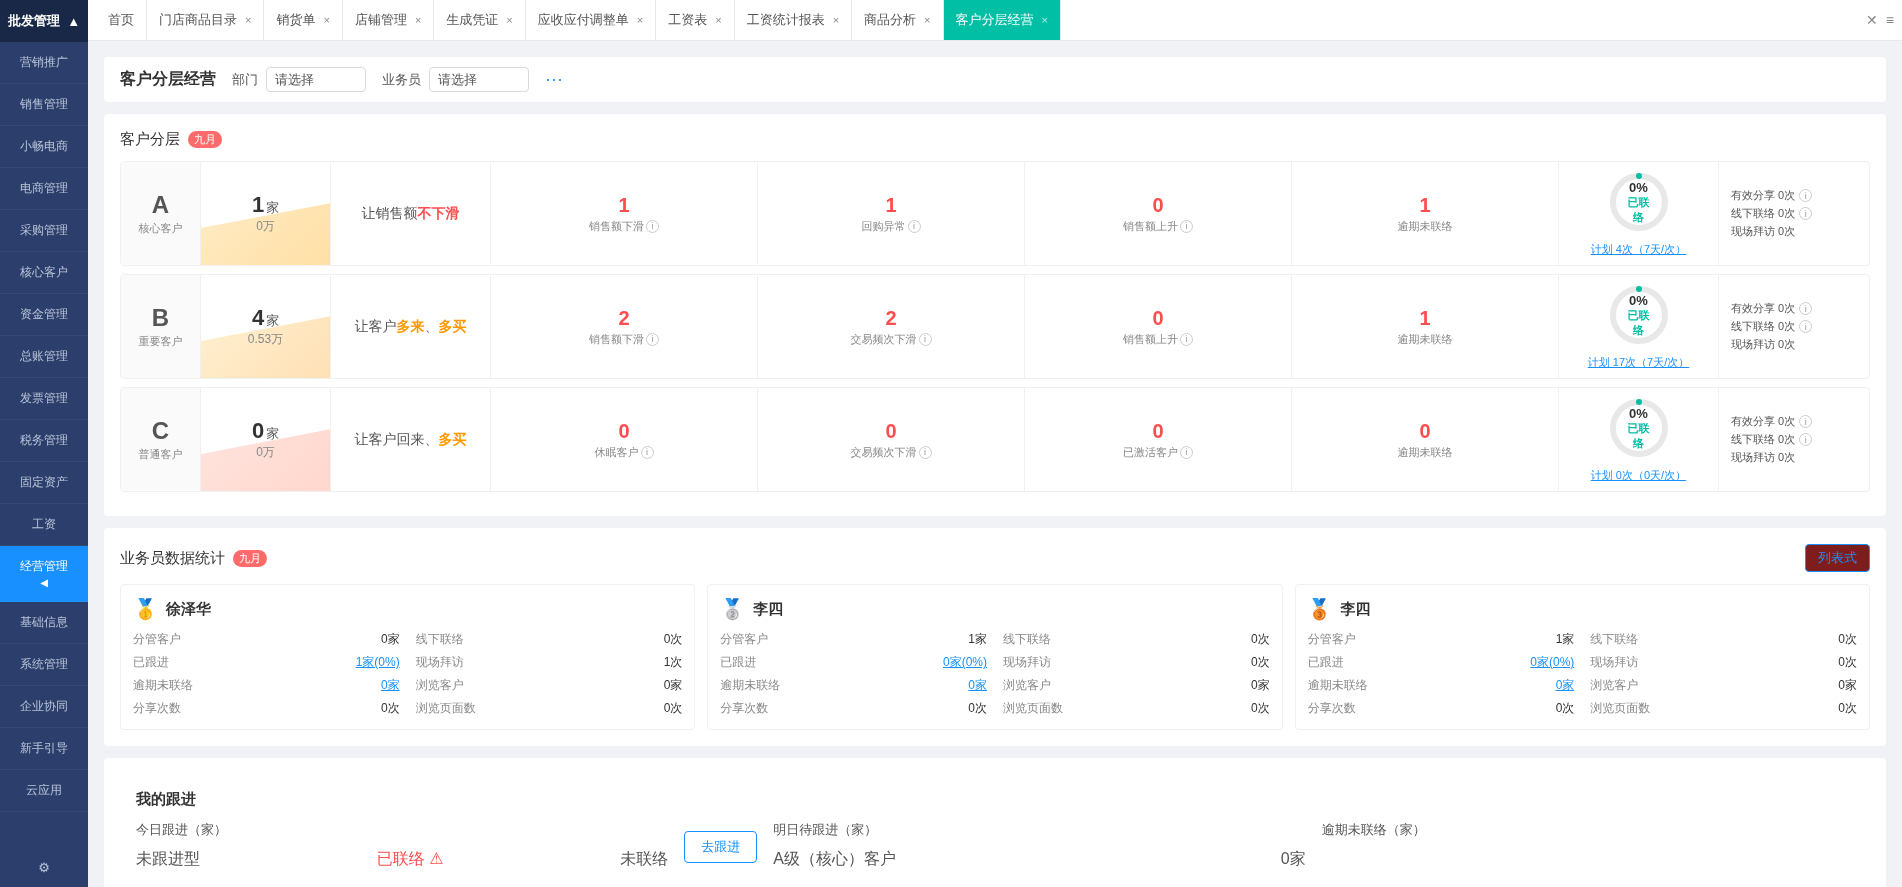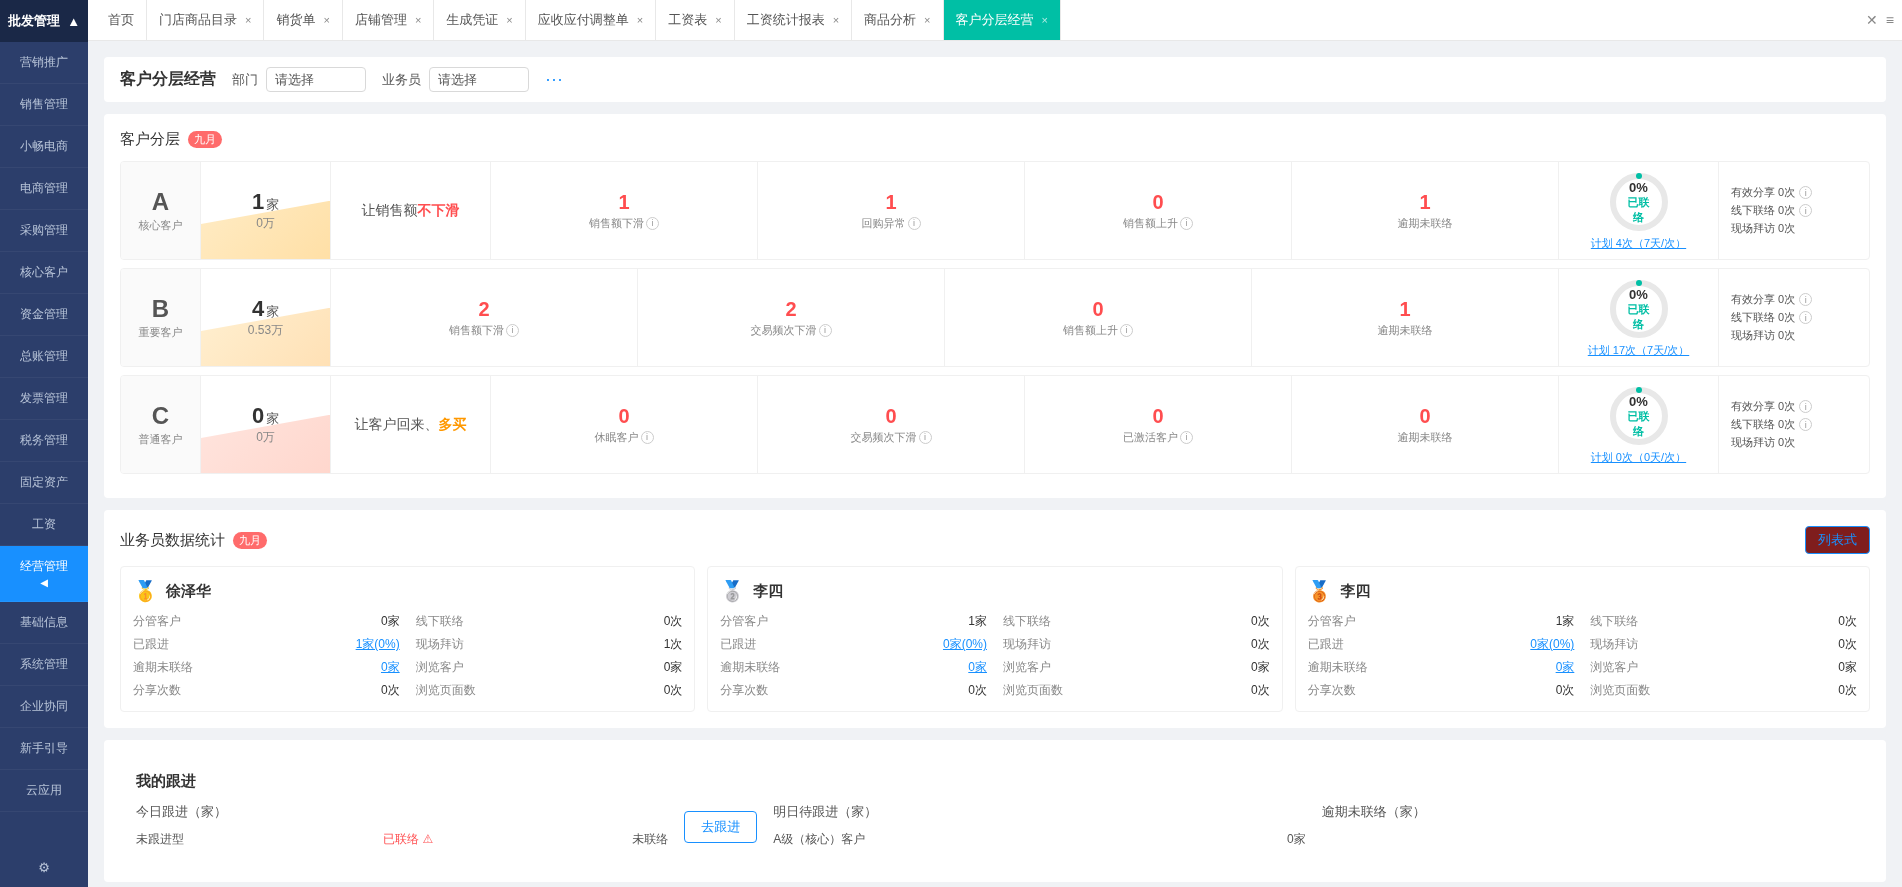--- a/index.html
+++ b/index.html
@@ -251,21 +251,21 @@
     .circle-wrap svg { transform: rotate(-90deg); }
     .circle-center-text {
       position: absolute; top: 50%; left: 50%;
       transform: translate(-50%, -50%);
       text-align: center;
       font-size: 13px;
       font-weight: bold;
     }
     .circle-center-text .pct { font-size: 13px; color: #333; }
     .circle-center-text .linked { font-size: 11px; color: #00bfa5; }
-    .circle-label { font-size: 11px; color: #888; margin-top: 2px; text-align: left; }
+    .circle-label { font-size: 11px; color: #888; margin-top: 8px; text-align: left; }
     .link-blue { color: #1890ff; text-decoration: underline; cursor: pointer; font-size: 11px; }
 
     
     .tier-right-cell {
       width: 150px;
       display: flex;
       flex-direction: column;
       justify-content: center;
       padding: 8px 12px;
       font-size: 11px;
@@ -328,21 +328,21 @@
     .follow-col-title { font-size: 13px; color: #555; margin-bottom: 8px; }
     .go-follow-btn {
       background: #fff;
       border: 1px solid #1890ff;
       color: #1890ff;
       padding: 6px 16px;
       border-radius: 4px;
       cursor: pointer;
       font-size: 13px;
     }
-    .follow-row { display: flex; justify-content: space-between; font-size: 12px; color: #555; padding: 2px 0; }
+    .follow-row { display: flex; justify-content: space-between; font-size: 16px; color: #555; padding: 2px 0; }
   </style>
 </head>
 <body>
 
 <div class="sidebar">
   <div class="sidebar-header">
     <span>批发管理</span>
     <span>▲</span>
   </div>
   <div class="sidebar-item">
@@ -555,20 +555,23 @@
           <div class="tier-name">重要客户</div>
         </div>
         <div class="tier-count-cell">
           <div class="tier-count-bg-b"></div>
           <div style="display:flex;align-items:baseline;gap:2px;position:relative;z-index:1;">
             <span class="tier-count-num">4</span>
             <span class="tier-count-unit">家</span>
           </div>
           <div class="tier-count-sub">0.53万</div>
         </div>
+        <div class="tier-action-cell">
+          <span>让客户<span class="highlight2">多来</span>、<span class="highlight2">多买</span></span>
+        </div>
         <div class="tier-stat-cell">
           <div class="tier-stat-num">2</div>
           <div class="tier-stat-label">
             <span>销售额下滑</span>
             <span class="info-icon">i</span>
           </div>
         </div>
         <div class="tier-stat-cell">
           <div class="tier-stat-num">2</div>
           <div class="tier-stat-label">

